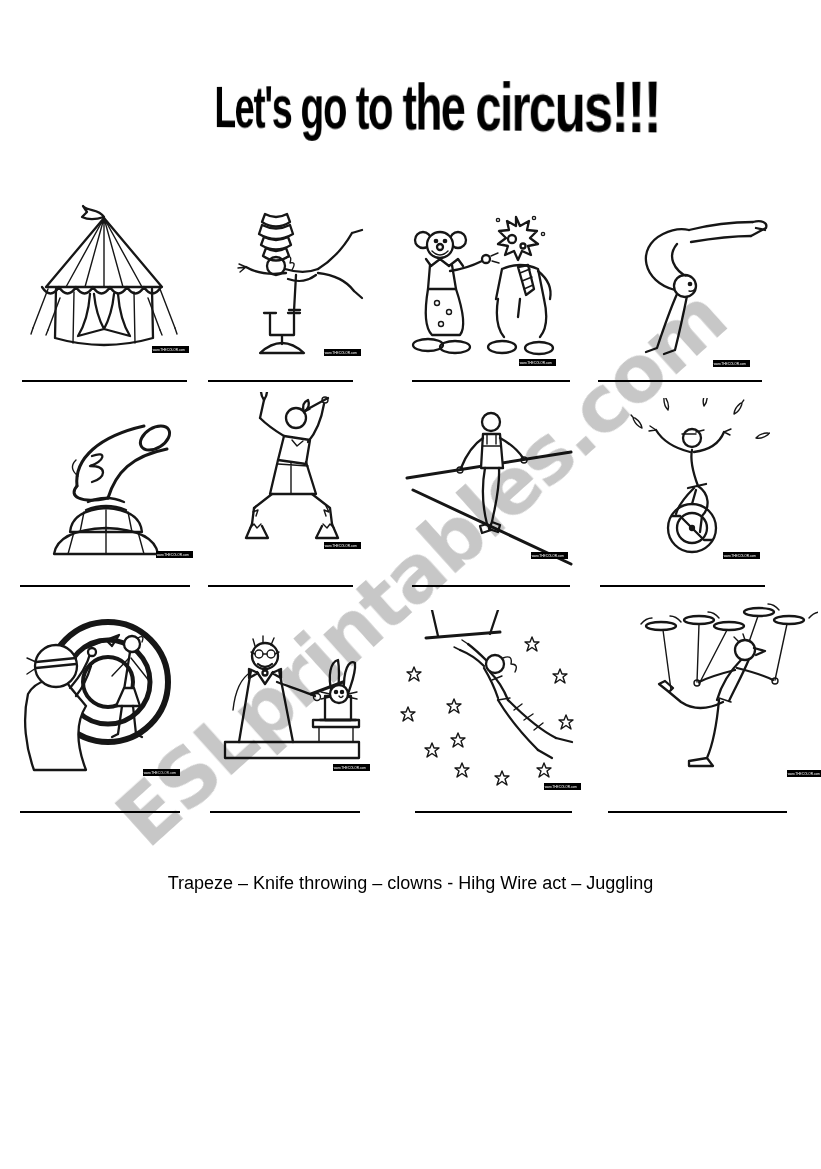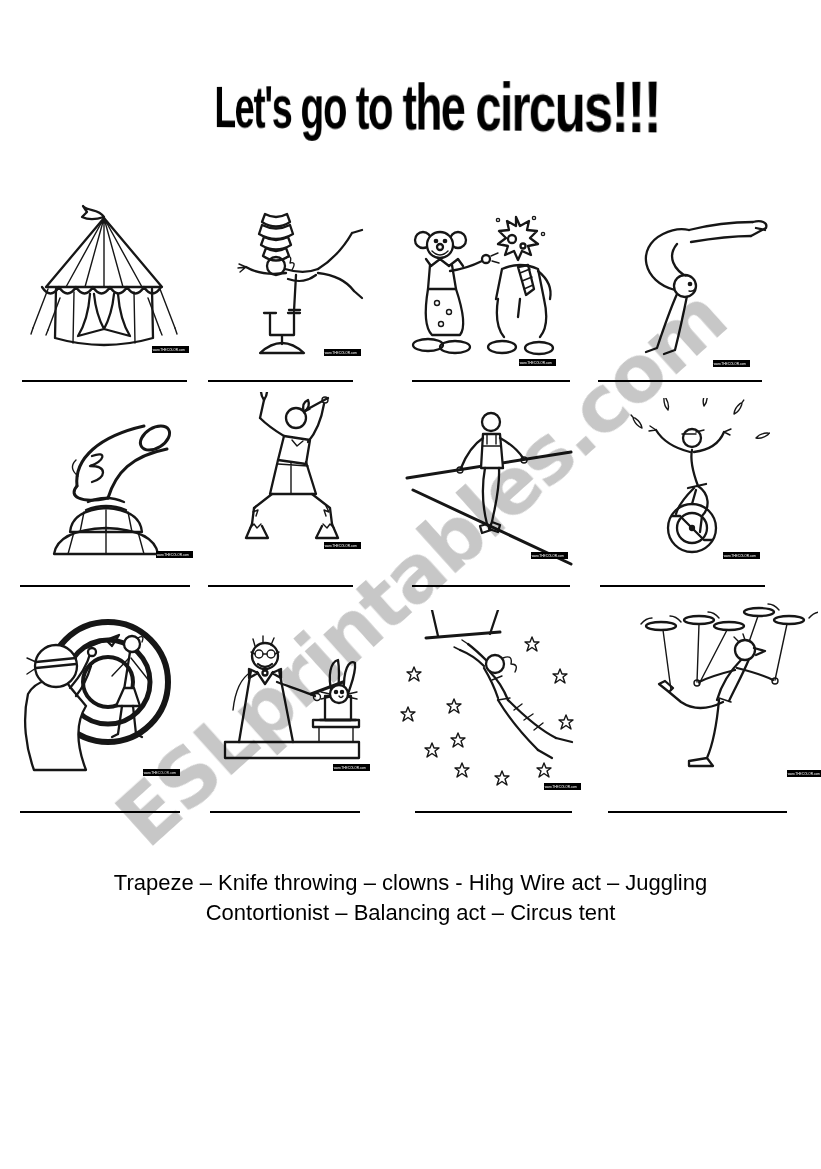--- a/index.html
+++ b/index.html
@@ -35,21 +35,21 @@
     position:absolute;width:37px;height:7px;background:#000;overflow:hidden;
     display:flex;align-items:center;z-index:4;
   }
   .badge span{
     color:#fff;font-size:10px;line-height:10px;white-space:nowrap;
     transform:scale(0.32);transform-origin:0 50%;padding-left:2px;
     font-family:"Liberation Sans",sans-serif;
   }
   .word-bank{
     position:absolute;top:868px;left:0;width:821px;text-align:center;
-    font-size:22px;line-height:30px;color:#000;z-index:6;
+    font-size:18px;line-height:30px;color:#000;z-index:6;
     font-family:"Liberation Sans",sans-serif;
   }
 </style>
 </head>
 <body>
 
 <div class="sheet">
 
   <div class="title">Let's go to the circus!!!</div>
 
@@ -398,16 +398,15 @@
   <div class="answer-line" style="left:208px;top:585px;width:145px"></div>
   <div class="answer-line" style="left:412px;top:585px;width:158px"></div>
   <div class="answer-line" style="left:600px;top:585px;width:165px"></div>
   <div class="answer-line" style="left:20px;top:811px;width:160px"></div>
   <div class="answer-line" style="left:210px;top:811px;width:150px"></div>
   <div class="answer-line" style="left:415px;top:811px;width:157px"></div>
   <div class="answer-line" style="left:608px;top:811px;width:179px"></div>
 
   <div class="word-bank">
     <div>Trapeze – Knife throwing – clowns - Hihg Wire act – Juggling</div>
-    <div>Contortionist – Balancing act – Circus tent</div>
   </div>
 
 </div>
 
 </body></html>

